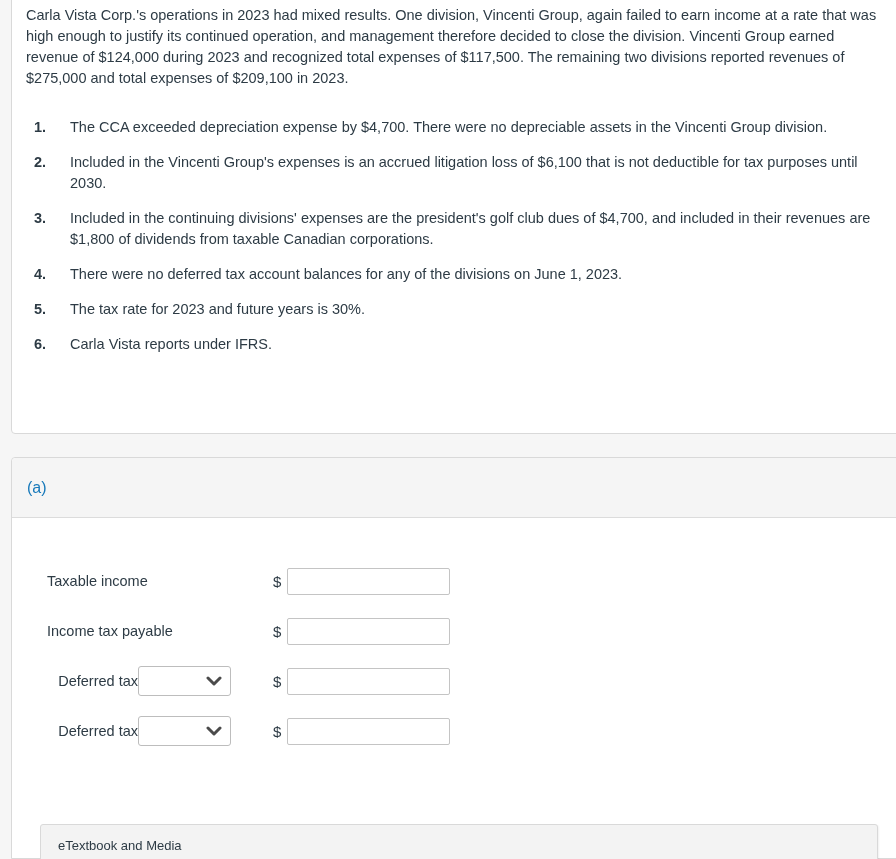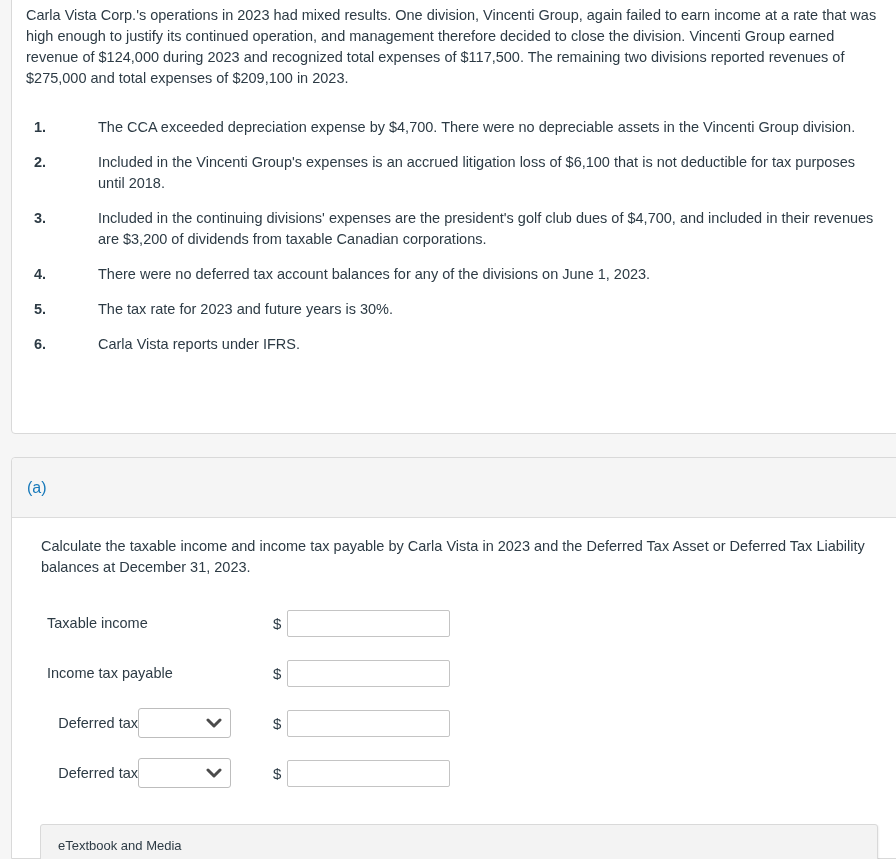--- a/index.html
+++ b/index.html
@@ -23,21 +23,21 @@
   #problem-card{
     left:11px; top:-10px;
     width:889px; height:444px;
     padding:14px 16px 0 14px;
   }
   #problem-card p{margin:0;}
   .para2{margin-top:23px !important;}
   .notes{margin-top:28px;}
   .note-row{display:flex; margin-top:14px;}
   .note-num{width:44px; flex:none; padding-left:8px; font-weight:bold; box-sizing:border-box;}
-  .note-text{flex:1; padding-right:8px;margin-left:28px;}
+  .note-text{flex:1; padding-right:8px;}
 
   #part-card{
     left:11px; top:457px;
     width:889px; height:402px;
     border-radius:4px 4px 0 0;
     padding:0;
   }
   .part-header{
     height:60px;
     background:#f5f5f5;
@@ -110,25 +110,25 @@
   <div class="card" id="problem-card">
     <p>Carla Vista Corp.'s operations in 2023 had mixed results. One division, Vincenti Group, again failed to earn income at a rate that was high enough to justify its continued operation, and management therefore decided to close the division. Vincenti Group earned revenue of $124,000 during 2023 and recognized total expenses of $117,500. The remaining two divisions reported revenues of $275,000 and total expenses of $209,100 in 2023.</p>
 
     <div class="notes">
       <div class="note-row">
         <span class="note-num">1.</span>
         <span class="note-text">The CCA exceeded depreciation expense by $4,700. There were no depreciable assets in the Vincenti Group division.</span>
       </div>
       <div class="note-row">
         <span class="note-num">2.</span>
-        <span class="note-text">Included in the Vincenti Group's expenses is an accrued litigation loss of $6,100 that is not deductible for tax purposes until 2018.</span>
+        <span class="note-text">Included in the Vincenti Group's expenses is an accrued litigation loss of $6,100 that is not deductible for tax purposes until 2030.</span>
       </div>
       <div class="note-row">
         <span class="note-num">3.</span>
-        <span class="note-text">Included in the continuing divisions' expenses are the president's golf club dues of $4,700, and included in their revenues are $3,200 of dividends from taxable Canadian corporations.</span>
+        <span class="note-text">Included in the continuing divisions' expenses are the president's golf club dues of $4,700, and included in their revenues are $1,800 of dividends from taxable Canadian corporations.</span>
       </div>
       <div class="note-row">
         <span class="note-num">4.</span>
         <span class="note-text">There were no deferred tax account balances for any of the divisions on June 1, 2023.</span>
       </div>
       <div class="note-row">
         <span class="note-num">5.</span>
         <span class="note-text">The tax rate for 2023 and future years is 30%.</span>
       </div>
       <div class="note-row">
@@ -136,21 +136,20 @@
         <span class="note-text">Carla Vista reports under IFRS.</span>
       </div>
     </div>
   </div>
 
   <div class="card" id="part-card">
     <div class="part-header">
       <span class="part-label">(a)</span>
     </div>
     <div class="part-body">
-      <p class="instruction">Calculate the taxable income and income tax payable by Carla Vista in 2023 and the Deferred Tax Asset or Deferred Tax Liability balances at December 31, 2023.</p>
 
       <div class="form-area">
 
         <div class="frow">
           <span class="flabel">Taxable income</span>
           <span class="fslot"></span>
           <span class="fdollar">$</span>
           <input type="text" class="amount-input" value="" style="">
         </div>
 

